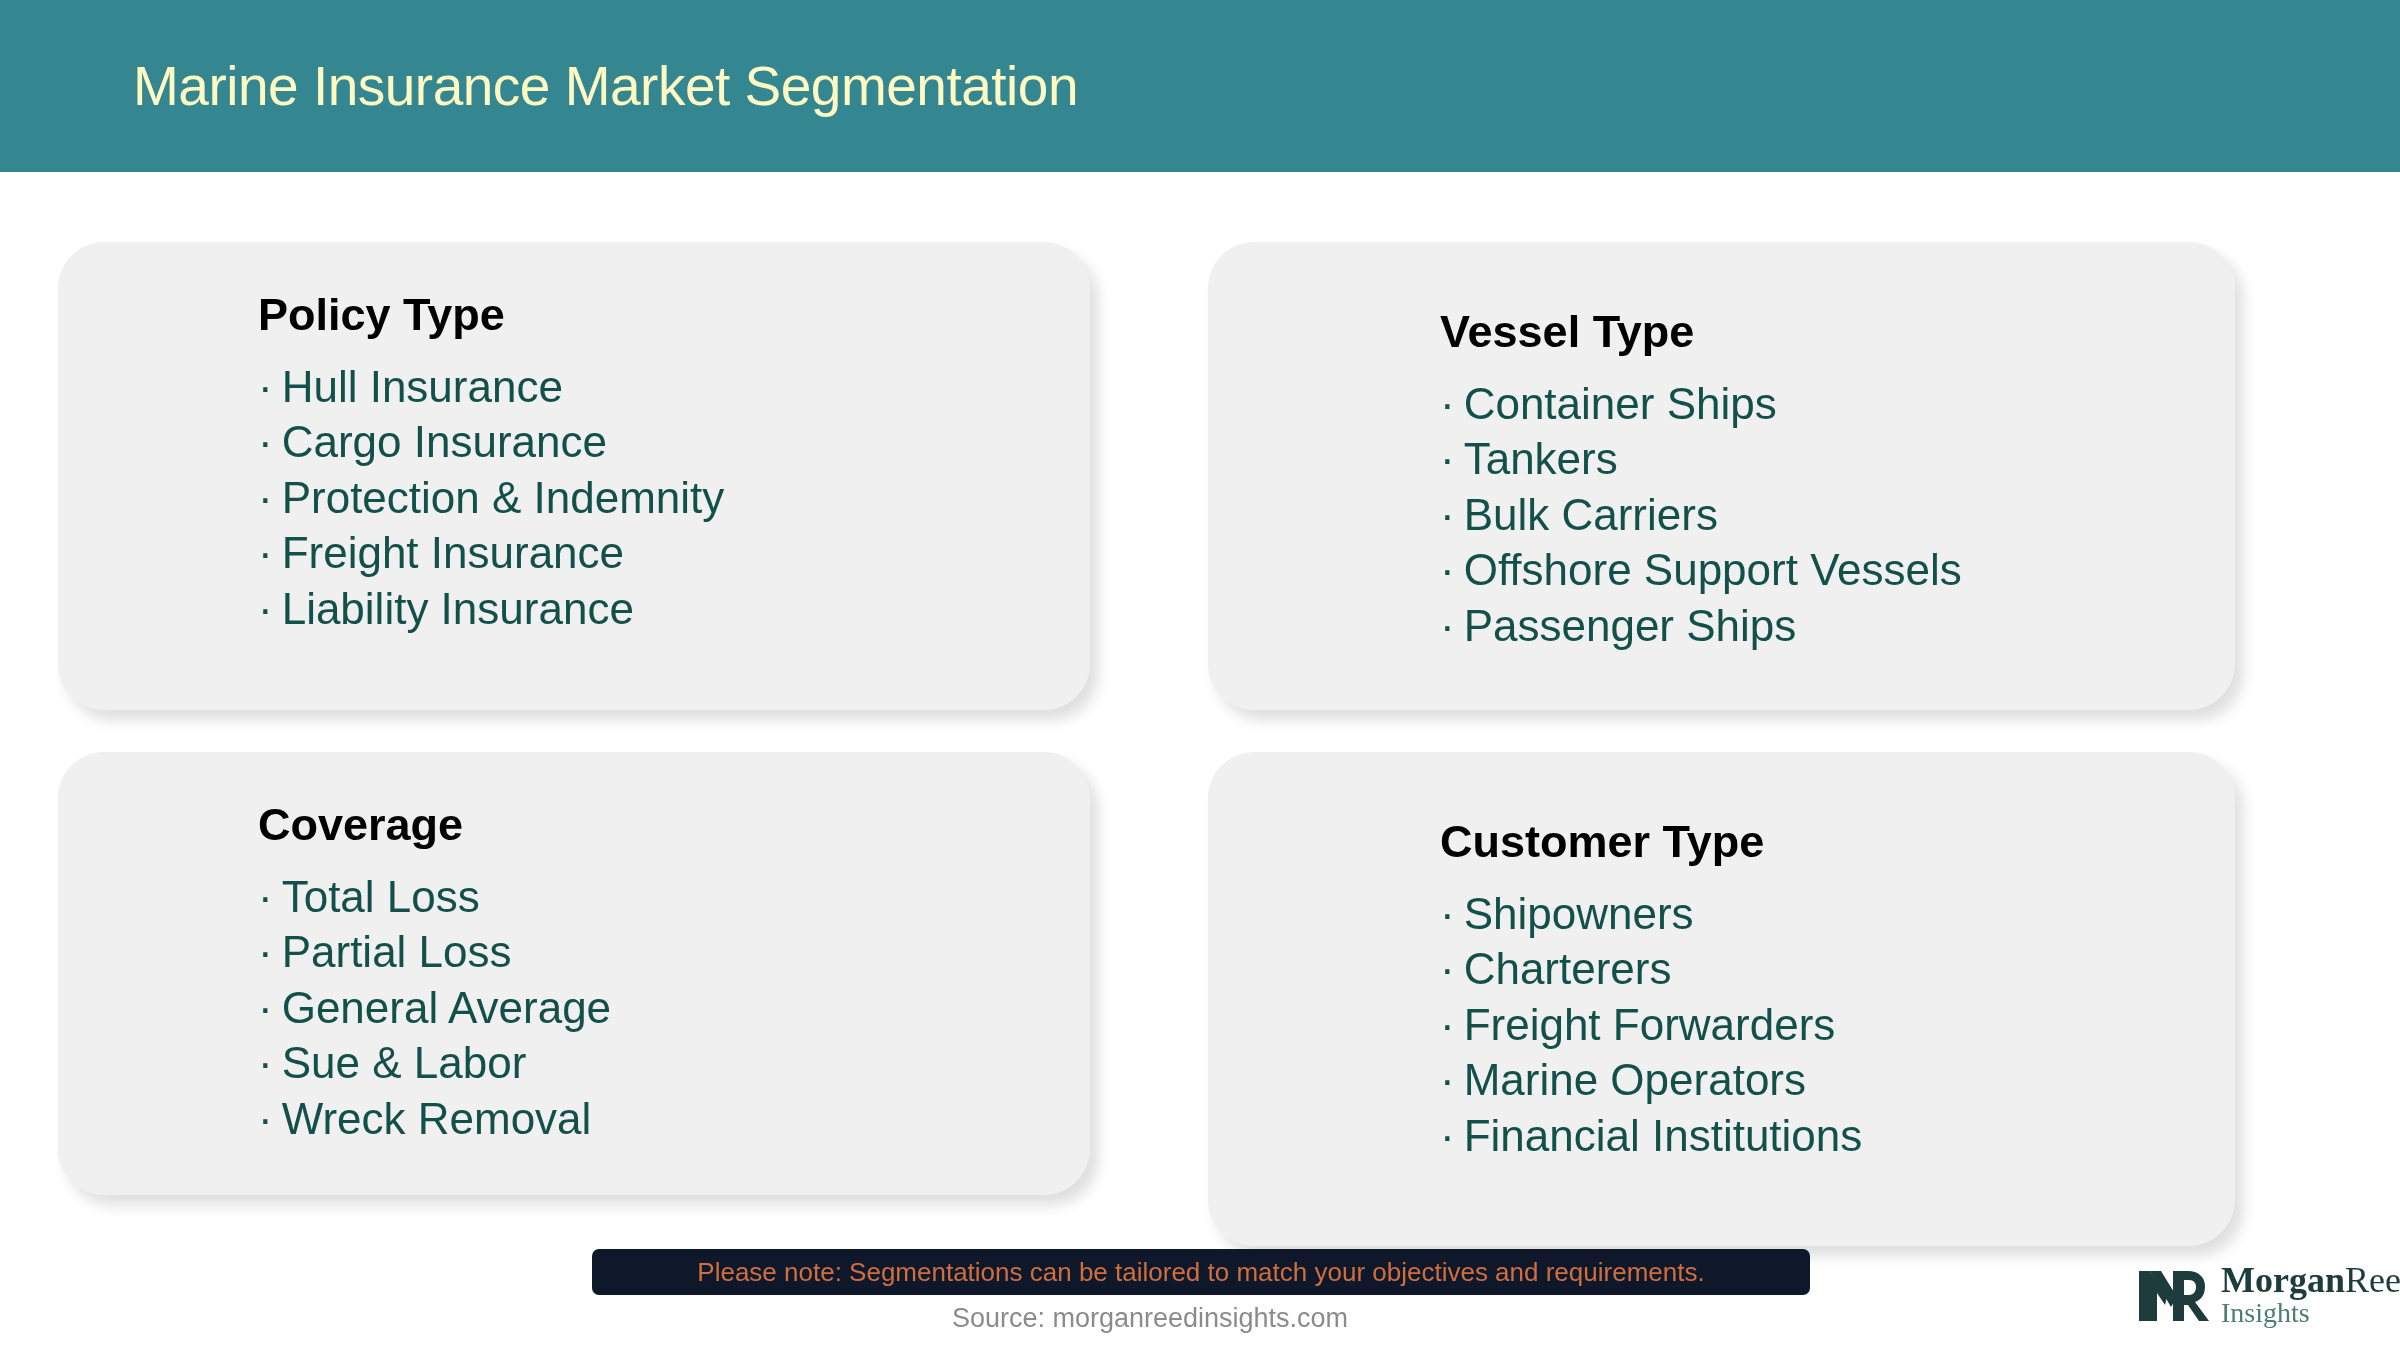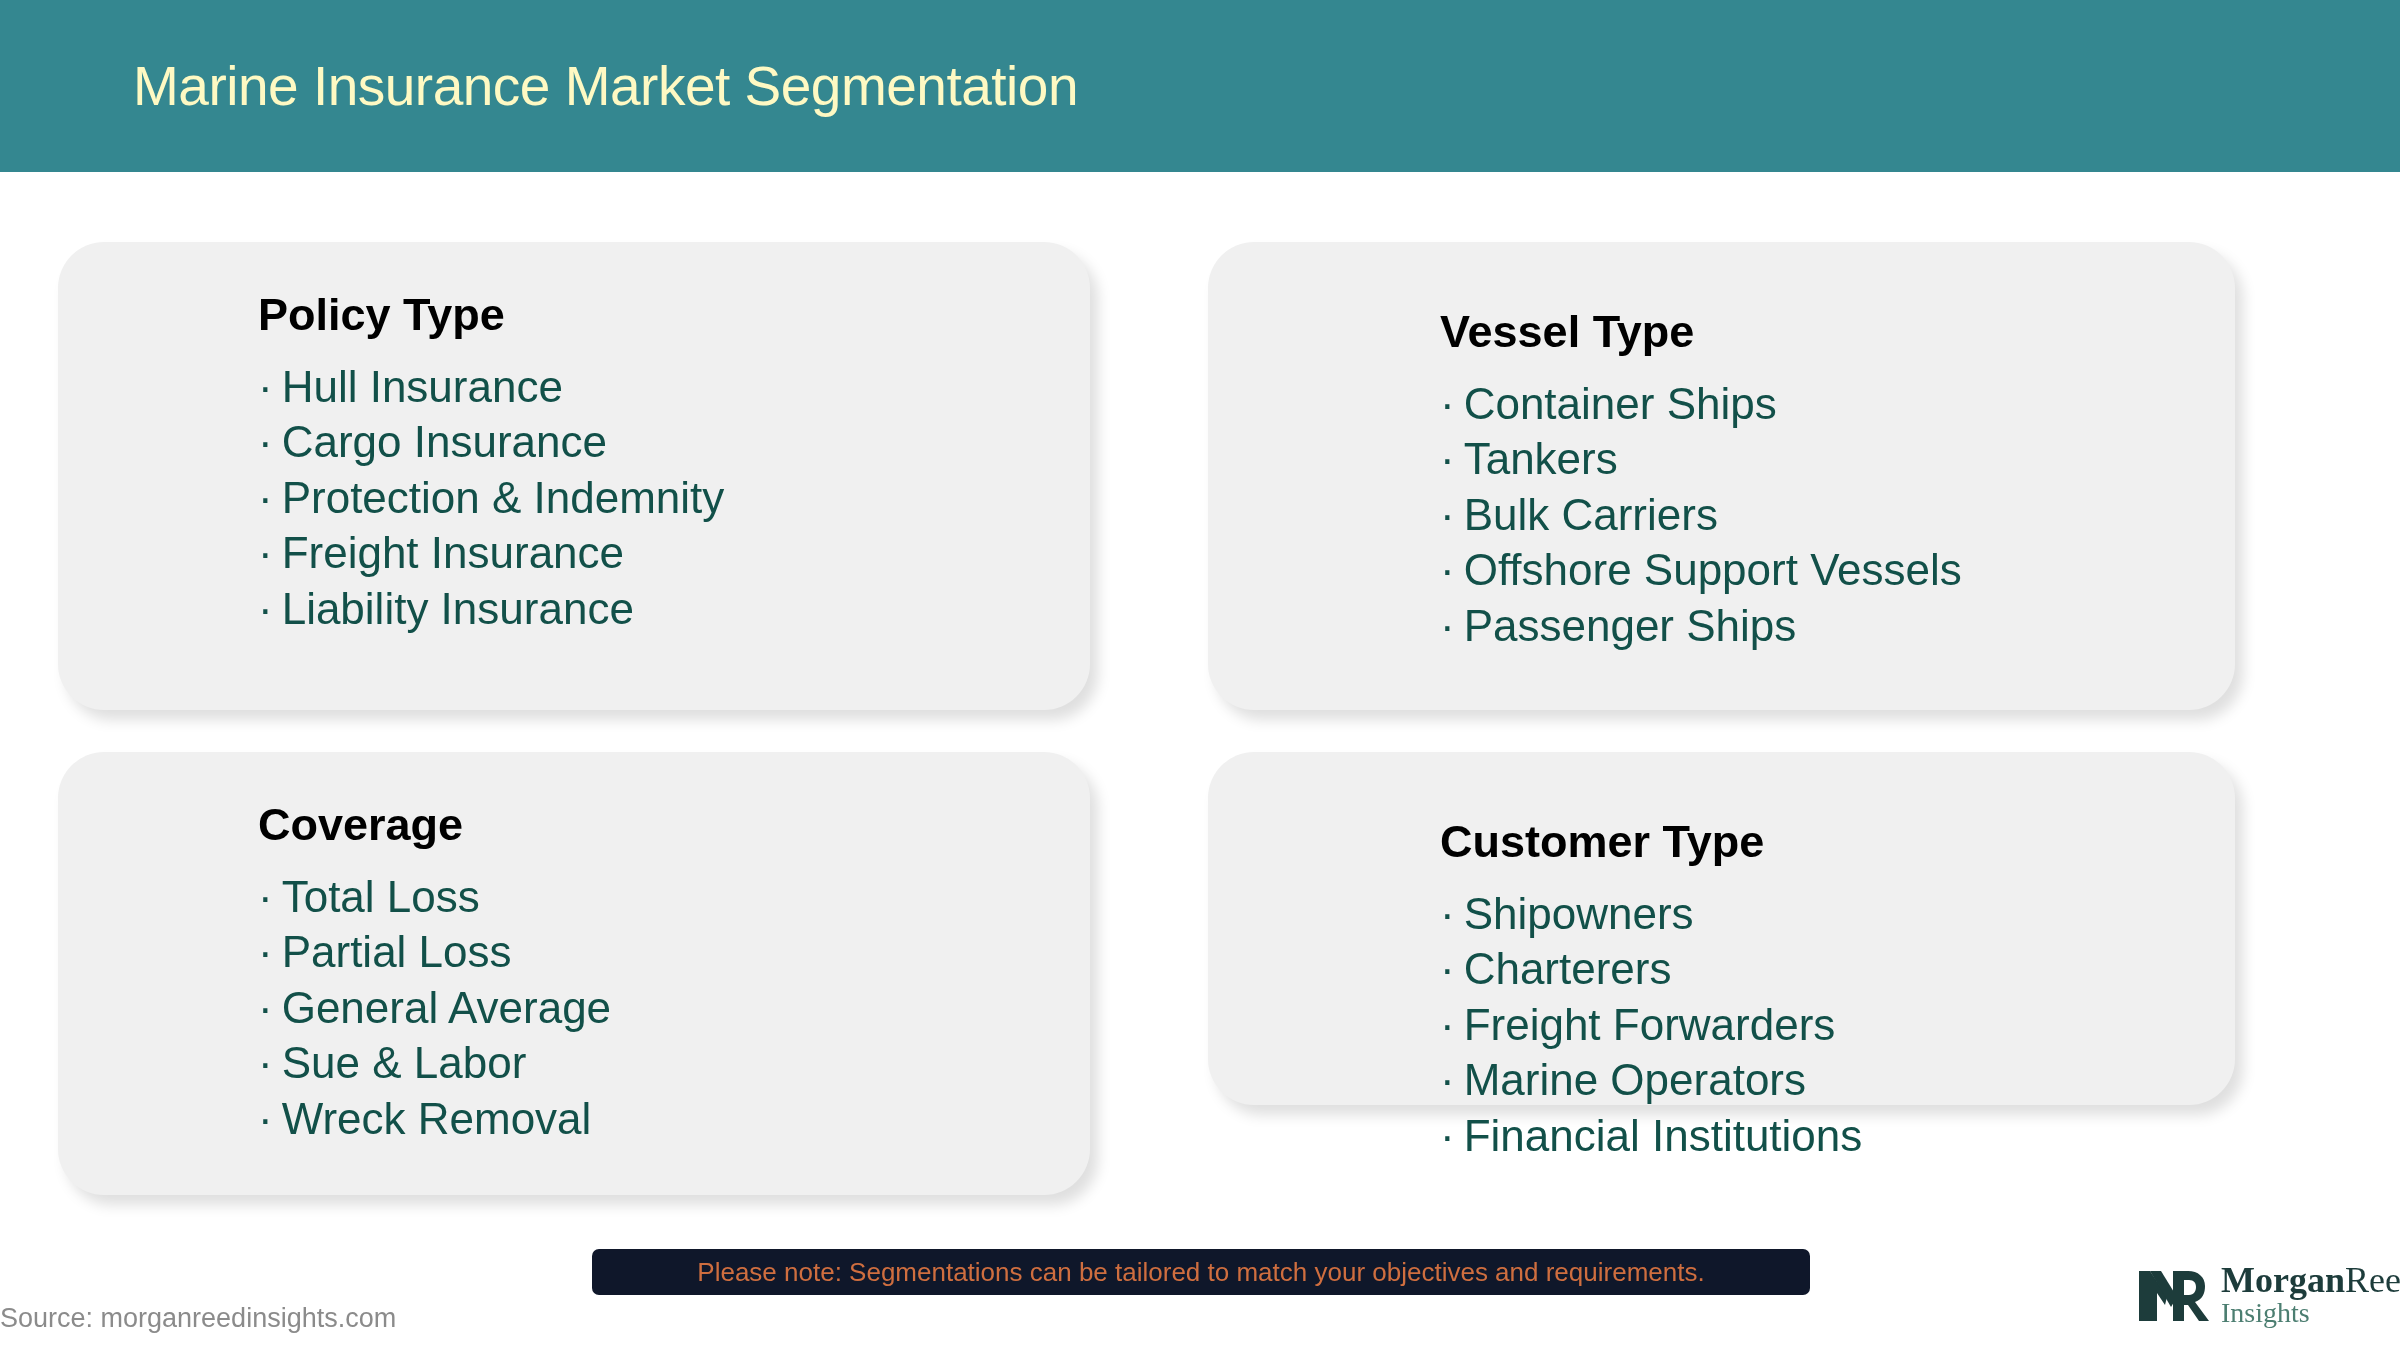--- a/index.html
+++ b/index.html
@@ -41,21 +41,21 @@
   }
   .card {
     position:absolute;
     background:#f0f0f0;
     border-radius:46px;
     box-shadow:8px 10px 14px rgba(0,0,0,0.13);
   }
   .card.c0 { left:0px;    top:0px;   width:1032px; height:468px; }
   .card.c1 { left:1150px; top:0px;   width:1027px; height:468px; }
   .card.c2 { left:0px;    top:510px; width:1032px; height:443px; }
-  .card.c3 { left:1150px; top:510px; width:1027px; height:353px; }
+  .card.c3 { left:1150px; top:510px; width:1027px; height:494px; }
 
   .card-inner {
     position:absolute;
     left:0; top:0;
   }
   .card.c0 .card-inner,
   .card.c2 .card-inner { padding-left:200px; padding-top:50px; }
   .card.c1 .card-inner,
   .card.c3 .card-inner { padding-left:232px; padding-top:67px; }
 
@@ -91,21 +91,21 @@
   .note-text {
     font-size:26px;
     color:#cf6e3f;
     white-space:nowrap;
     line-height:1;
   }
   .source-text {
     position:absolute;
     left:0; top:1305px;
     width:2300px;
-    text-align:left;
+    text-align:center;
     font-size:27px;
     color:#8b8b8b;
     line-height:1;
   }
 
   
   .logo {
     position:absolute;
     left:2137px; top:1259px;
     width:240px; height:72px;

